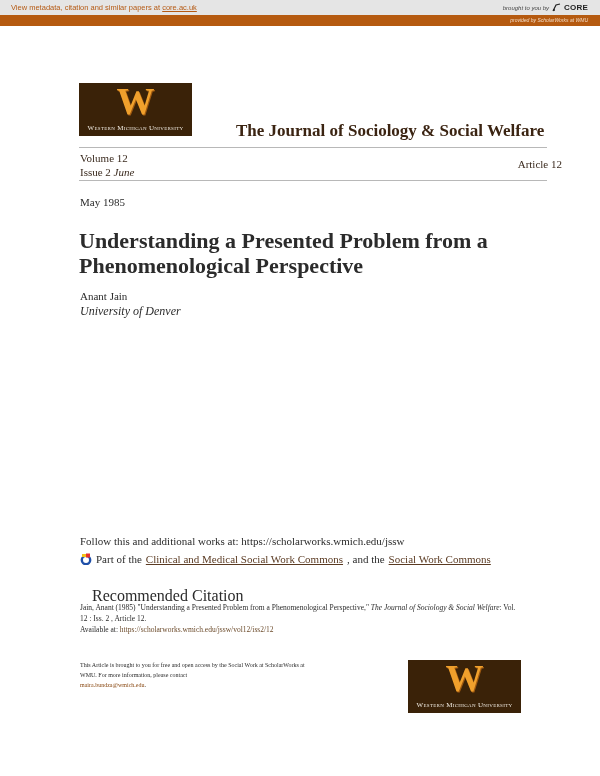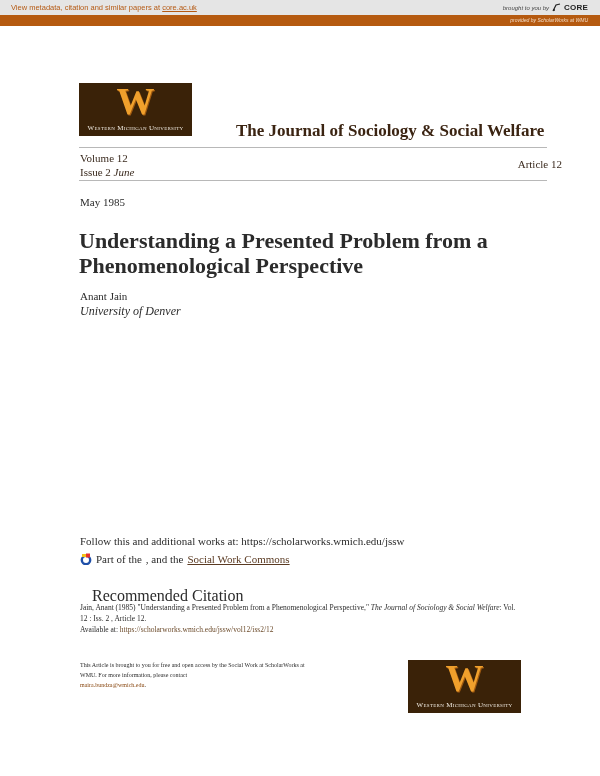--- a/index.html
+++ b/index.html
@@ -98,20 +98,21 @@
 <div class="follow">Follow this and additional works at: https://scholarworks.wmich.edu/jssw</div>
 <div class="partof">
   <span class="bepress-icon">
     <svg width="12" height="12" viewBox="0 0 12 12">
       <circle cx="6" cy="7" r="4.2" fill="none" stroke="#1f4fa8" stroke-width="2.4"></circle>
       <rect x="6" y="0.5" width="4" height="4" fill="#e8302a"></rect>
       <rect x="2" y="1" width="4" height="3" fill="#f2c21a"></rect>
     </svg>
   </span>
   <span>Part of the</span>
+  <a>Clinical and Medical Social Work Commons</a>
     <span>, and the</span>
   <a>Social Work Commons</a>
 </div>
 
 <div class="rec-head">Recommended Citation</div>
 <div class="rec-body">
   <span>Jain, Anant (1985) "Understanding a Presented Problem from a Phenomenological Perspective," </span><i>The Journal of Sociology &amp; Social Welfare</i><span>: Vol. 12 : Iss. 2 , Article 12.</span><br>
   <span>Available at: </span><span class="link">https://scholarworks.wmich.edu/jssw/vol12/iss2/12</span>
 </div>
 

